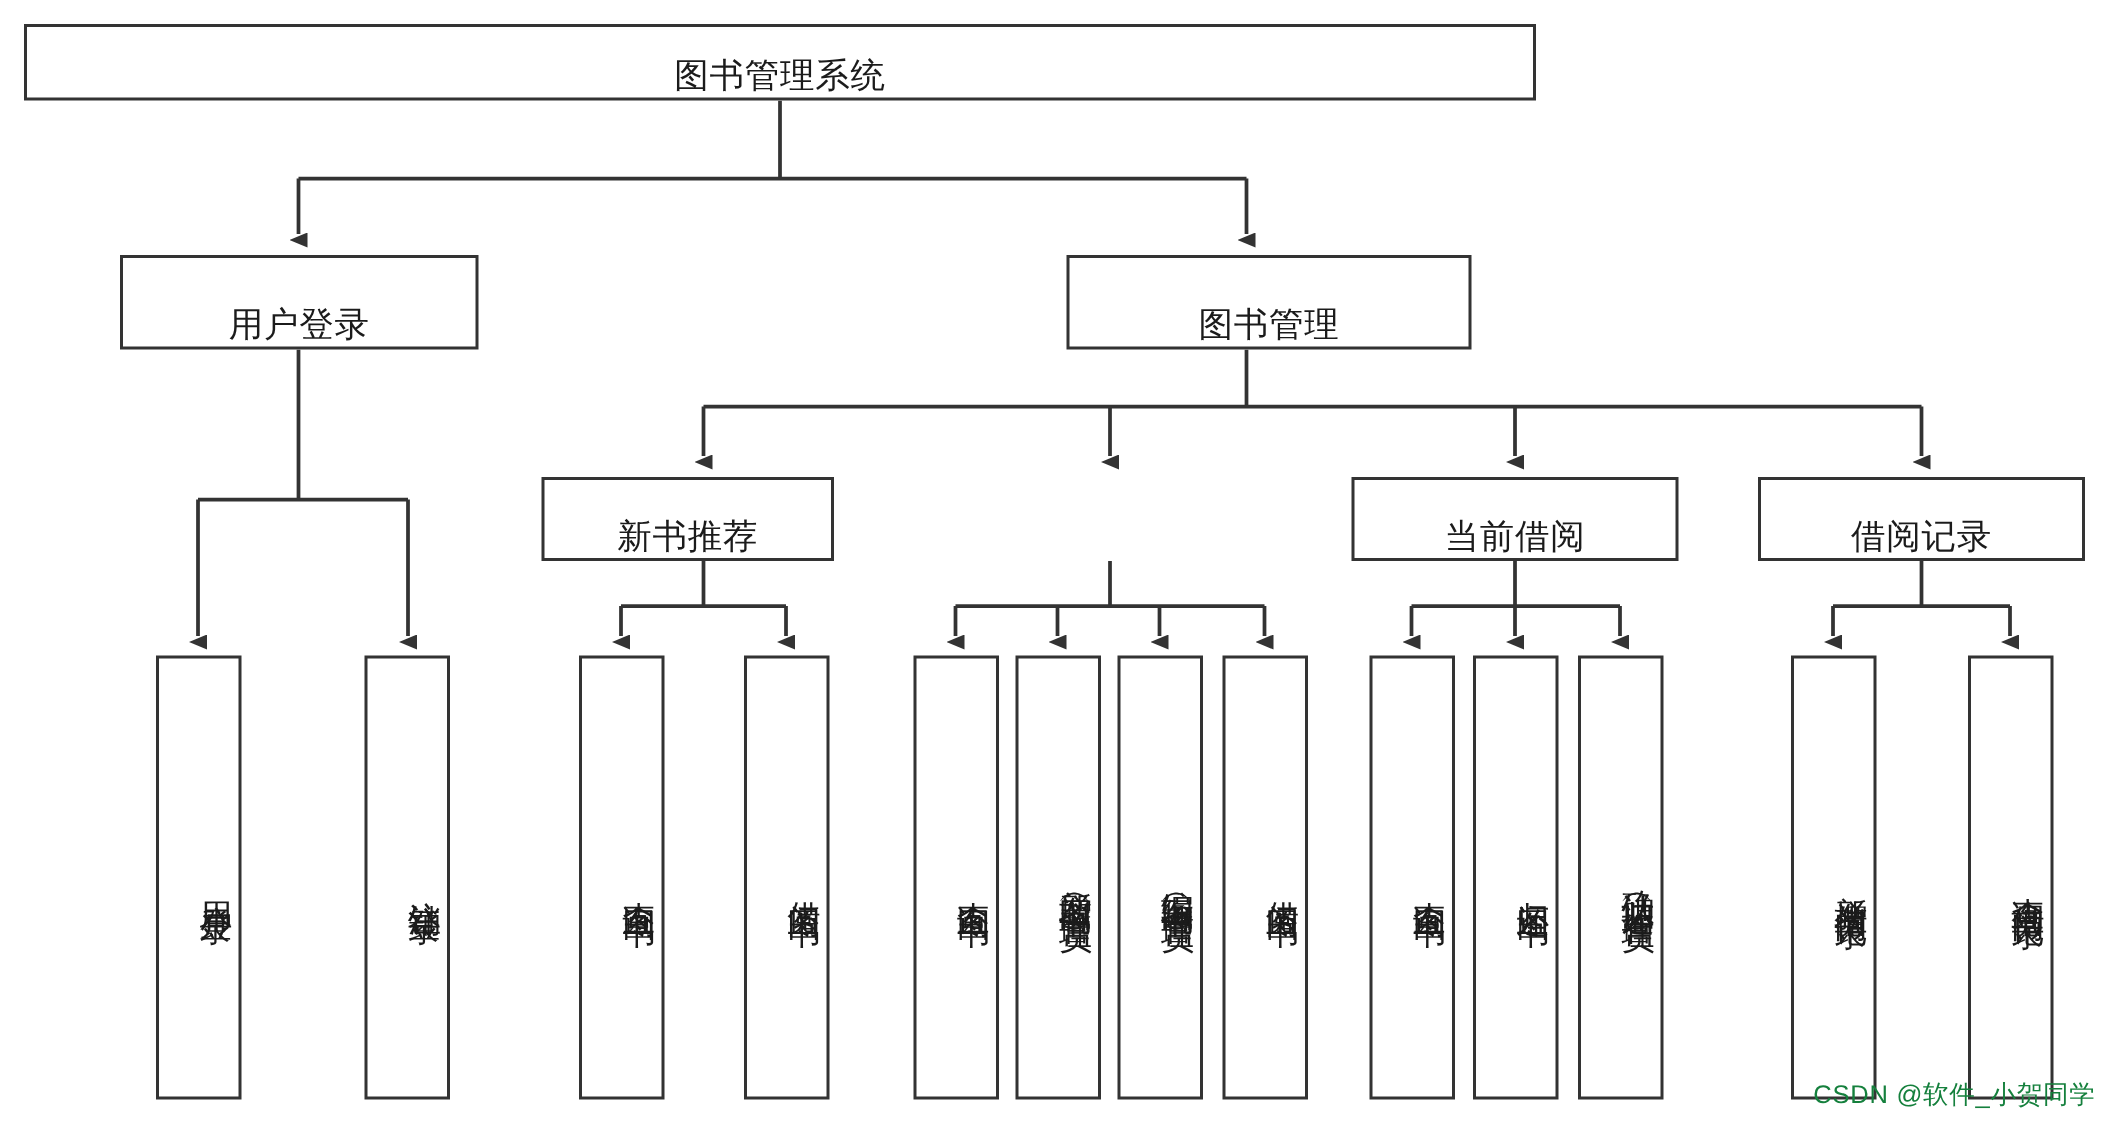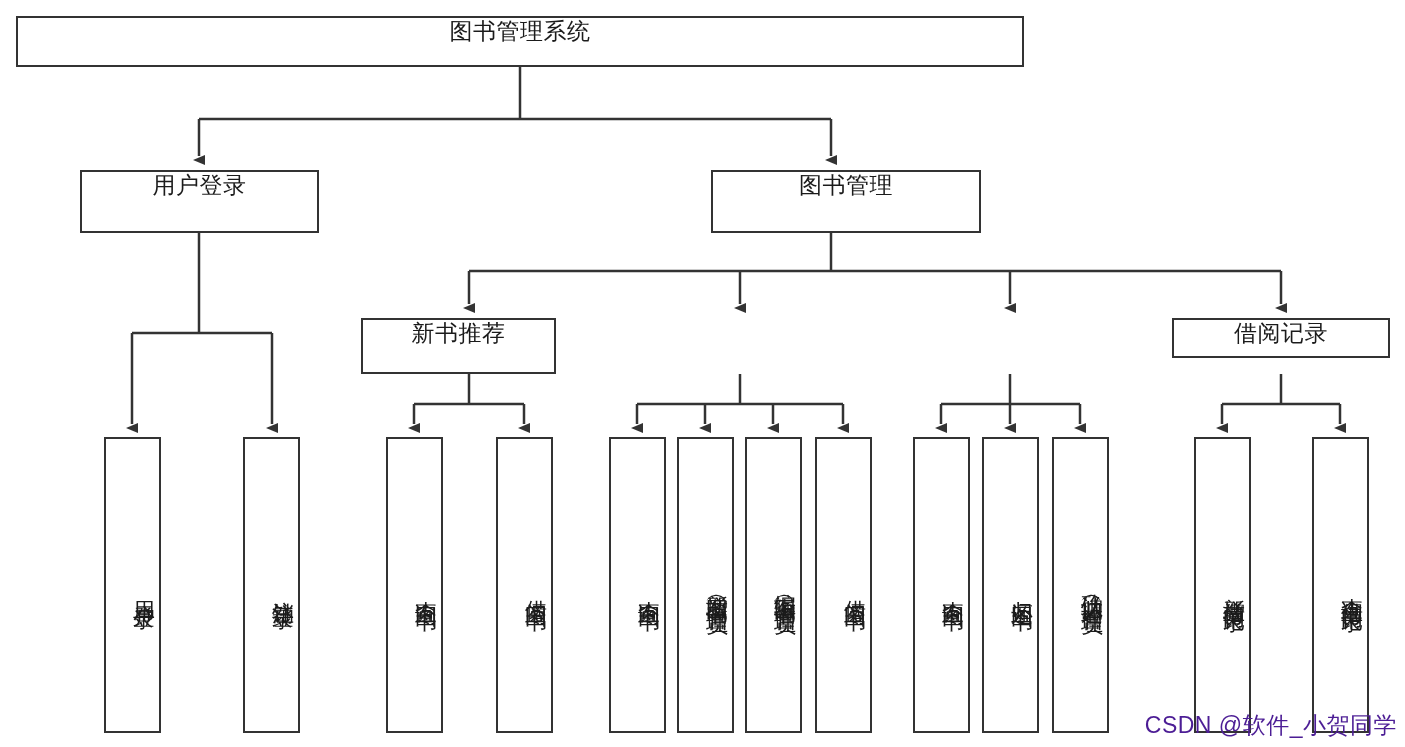--- a/index.html
+++ b/index.html
@@ -24,21 +24,21 @@
     width: 1405px;
     height: 747px;
     pointer-events: none;
   }
   .node {
     position: absolute;
     box-sizing: border-box;
     background: #ffffff;
     border: 2px solid #333333;
     display: flex;
-    align-items: flex-start;
+    align-items: flex-end;
     justify-content: center;
     text-align: center;
     color: #1b1b1b;
   }
   .node.horiz {
     font-size: 23px;
     line-height: 1.2;
     letter-spacing: 0.5px;
   }
   .node.vert {
@@ -50,22 +50,22 @@
     align-items: flex-start;
     justify-content: center;
   }
   .node .cap {
     display: block;
   }
   #watermark {
     position: absolute;
     right: 8px;
     bottom: 6px;
-    font-size: 23px;
-    color: #4c1d95;
+    font-size: 17px;
+    color: #15803d;
     letter-spacing: 0.5px;
     white-space: nowrap;
     user-select: none;
   }
 </style>
 </head>
 <body>
 
 <div id="stage">
 
@@ -138,21 +138,24 @@
   <div class="node horiz" style="left:80px; top:170px; width:239px; height:63px;">
     <span class="cap">用户登录</span>
   </div>
   <div class="node horiz" style="left:711px; top:170px; width:270px; height:63px;">
     <span class="cap">图书管理</span>
   </div>
 
   <div class="node horiz" style="left:361px; top:318px; width:195px; height:56px;">
     <span class="cap">新书推荐</span>
   </div>
-  <div class="node horiz" style="left:1172px; top:318px; width:218px; height:40px;">
+  <div class="node horiz" style="left:901px; top:318px; width:218px; height:56px;">
+    <span class="cap">当前借阅</span>
+  </div>
+  <div class="node horiz" style="left:1172px; top:318px; width:218px; height:56px;">
     <span class="cap">借阅记录</span>
   </div>
 
   <div class="node vert" style="left:104px; top:437px; width:57px; height:296px;">
     <span class="cap">用户登录</span>
   </div>
   <div class="node vert" style="left:243px; top:437px; width:57px; height:296px;">
     <span class="cap">注销登录</span>
   </div>
 

